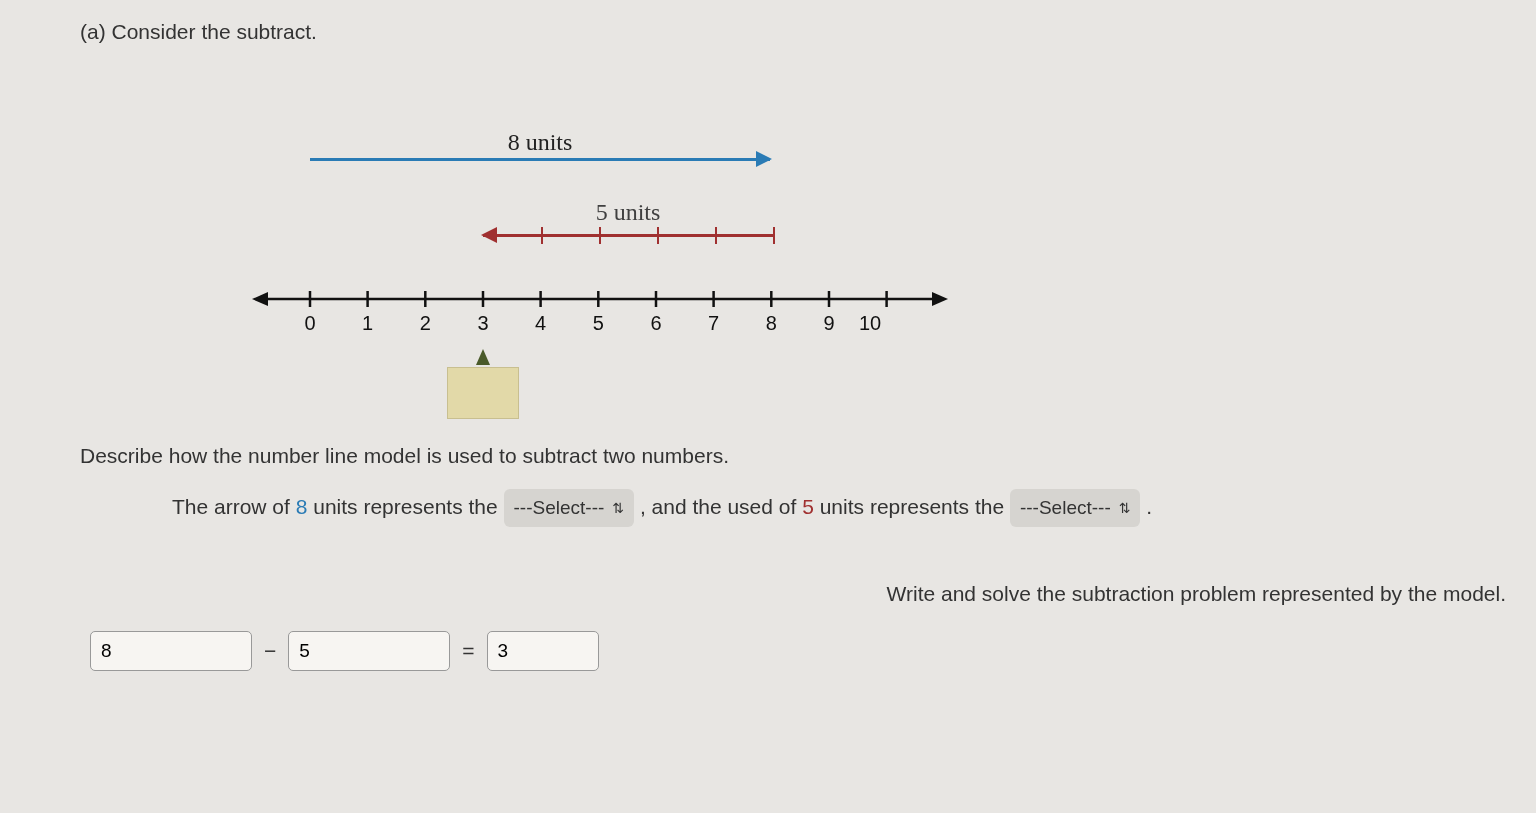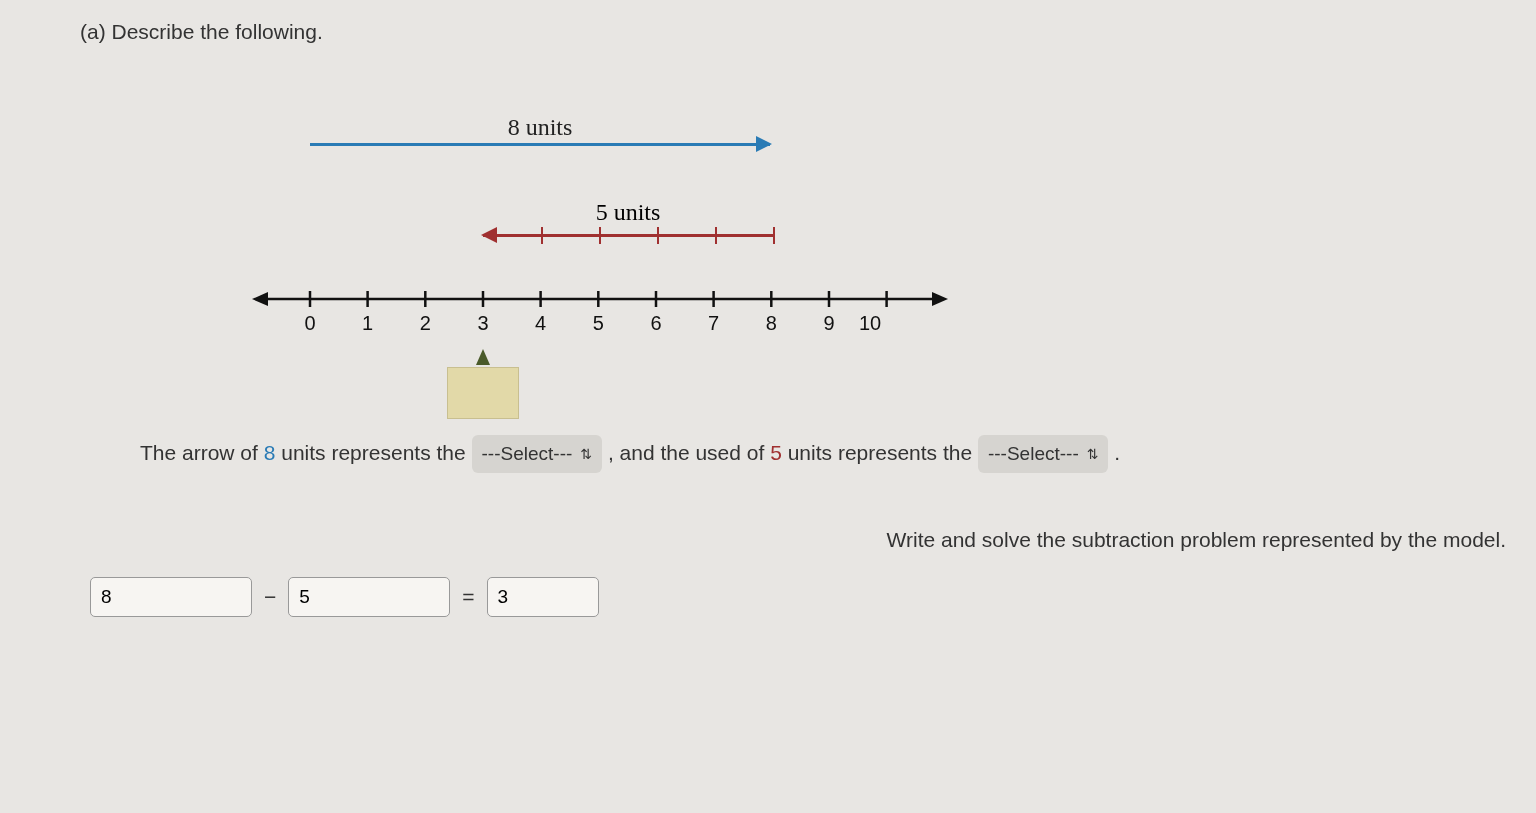--- a/index.html
+++ b/index.html
@@ -22,21 +22,21 @@
   }
   .diagram-area {
     position: relative;
     margin-left: 200px;
     width: 700px;
     height: 360px;
   }
   
   .arrow-8 {
     position: absolute;
-    top: 40px;
+    top: 55px;
     left: 30px;
     width: 460px;
   }
   .arrow-8-label {
     font-family: Georgia, 'Times New Roman', serif;
     font-size: 24px;
     text-align: center;
     color: #222;
     margin-bottom: 2px;
   }
@@ -59,21 +59,21 @@
   .arrow-5 {
     position: absolute;
     top: 125px;
     left: 203px;
     width: 290px;
   }
   .arrow-5-label {
     font-family: Georgia, 'Times New Roman', serif;
     font-size: 24px;
     text-align: center;
-    color: #000000;
+    color: #404040;
     margin-bottom: 8px;
   }
   .arrow-5-line {
     position: relative;
     height: 3px;
     background: #a03030;
     width: 100%;
   }
   .arrow-5-line::before {
     content: "";
@@ -133,21 +133,21 @@
     width: 70px;
     height: 50px;
     background: #e2d9a8;
     border: 1px solid #c8bf90;
   }
   .describe-text {
     margin-top: 10px;
     margin-bottom: 20px;
   }
   .sentence {
-    margin-left: 60px;
+    margin-left: 92px;
     line-height: 1.8;
   }
   .num-8 { color: #2a7bb5; }
   .num-5 { color: #a03030; }
   .select-pill {
     display: inline-flex;
     align-items: center;
     background: #d6d4d0;
     border-radius: 6px;
     padding: 2px 10px;
@@ -182,21 +182,21 @@
     padding: 2px 10px;
     font-family: inherit;
   }
   .eq-input.short { width: 90px; }
 </style>
 </head>
 <body>
 
 <div class="page">
 
-  <div class="part-label">(a) Describe the following.</div>
+  <div class="part-label">(a) Consider the subtract.</div>
 
   <div class="diagram-area">
 
     <div class="arrow-8">
       <div class="arrow-8-label">8 units</div>
       <div class="arrow-8-line"></div>
     </div>
 
     <div class="arrow-5">
       <div class="arrow-5-label">5 units</div>
@@ -241,20 +241,21 @@
       </div>
     </div>
 
     <div class="pointer">
       <div class="pointer-arrow"></div>
       <div class="pointer-box"></div>
     </div>
 
   </div>
 
+  <div class="describe-text">Describe how the number line model is used to subtract two numbers.</div>
 
   <div class="sentence">
     <span>The arrow of </span><span class="num-8">8</span><span> units represents the </span>
     <span class="select-pill">
       <span>---Select---</span>
       <span class="chev">⇅</span>
     </span>
     <span> , and the used of </span><span class="num-5">5</span><span> units represents the </span>
     <span class="select-pill">
       <span>---Select---</span>

